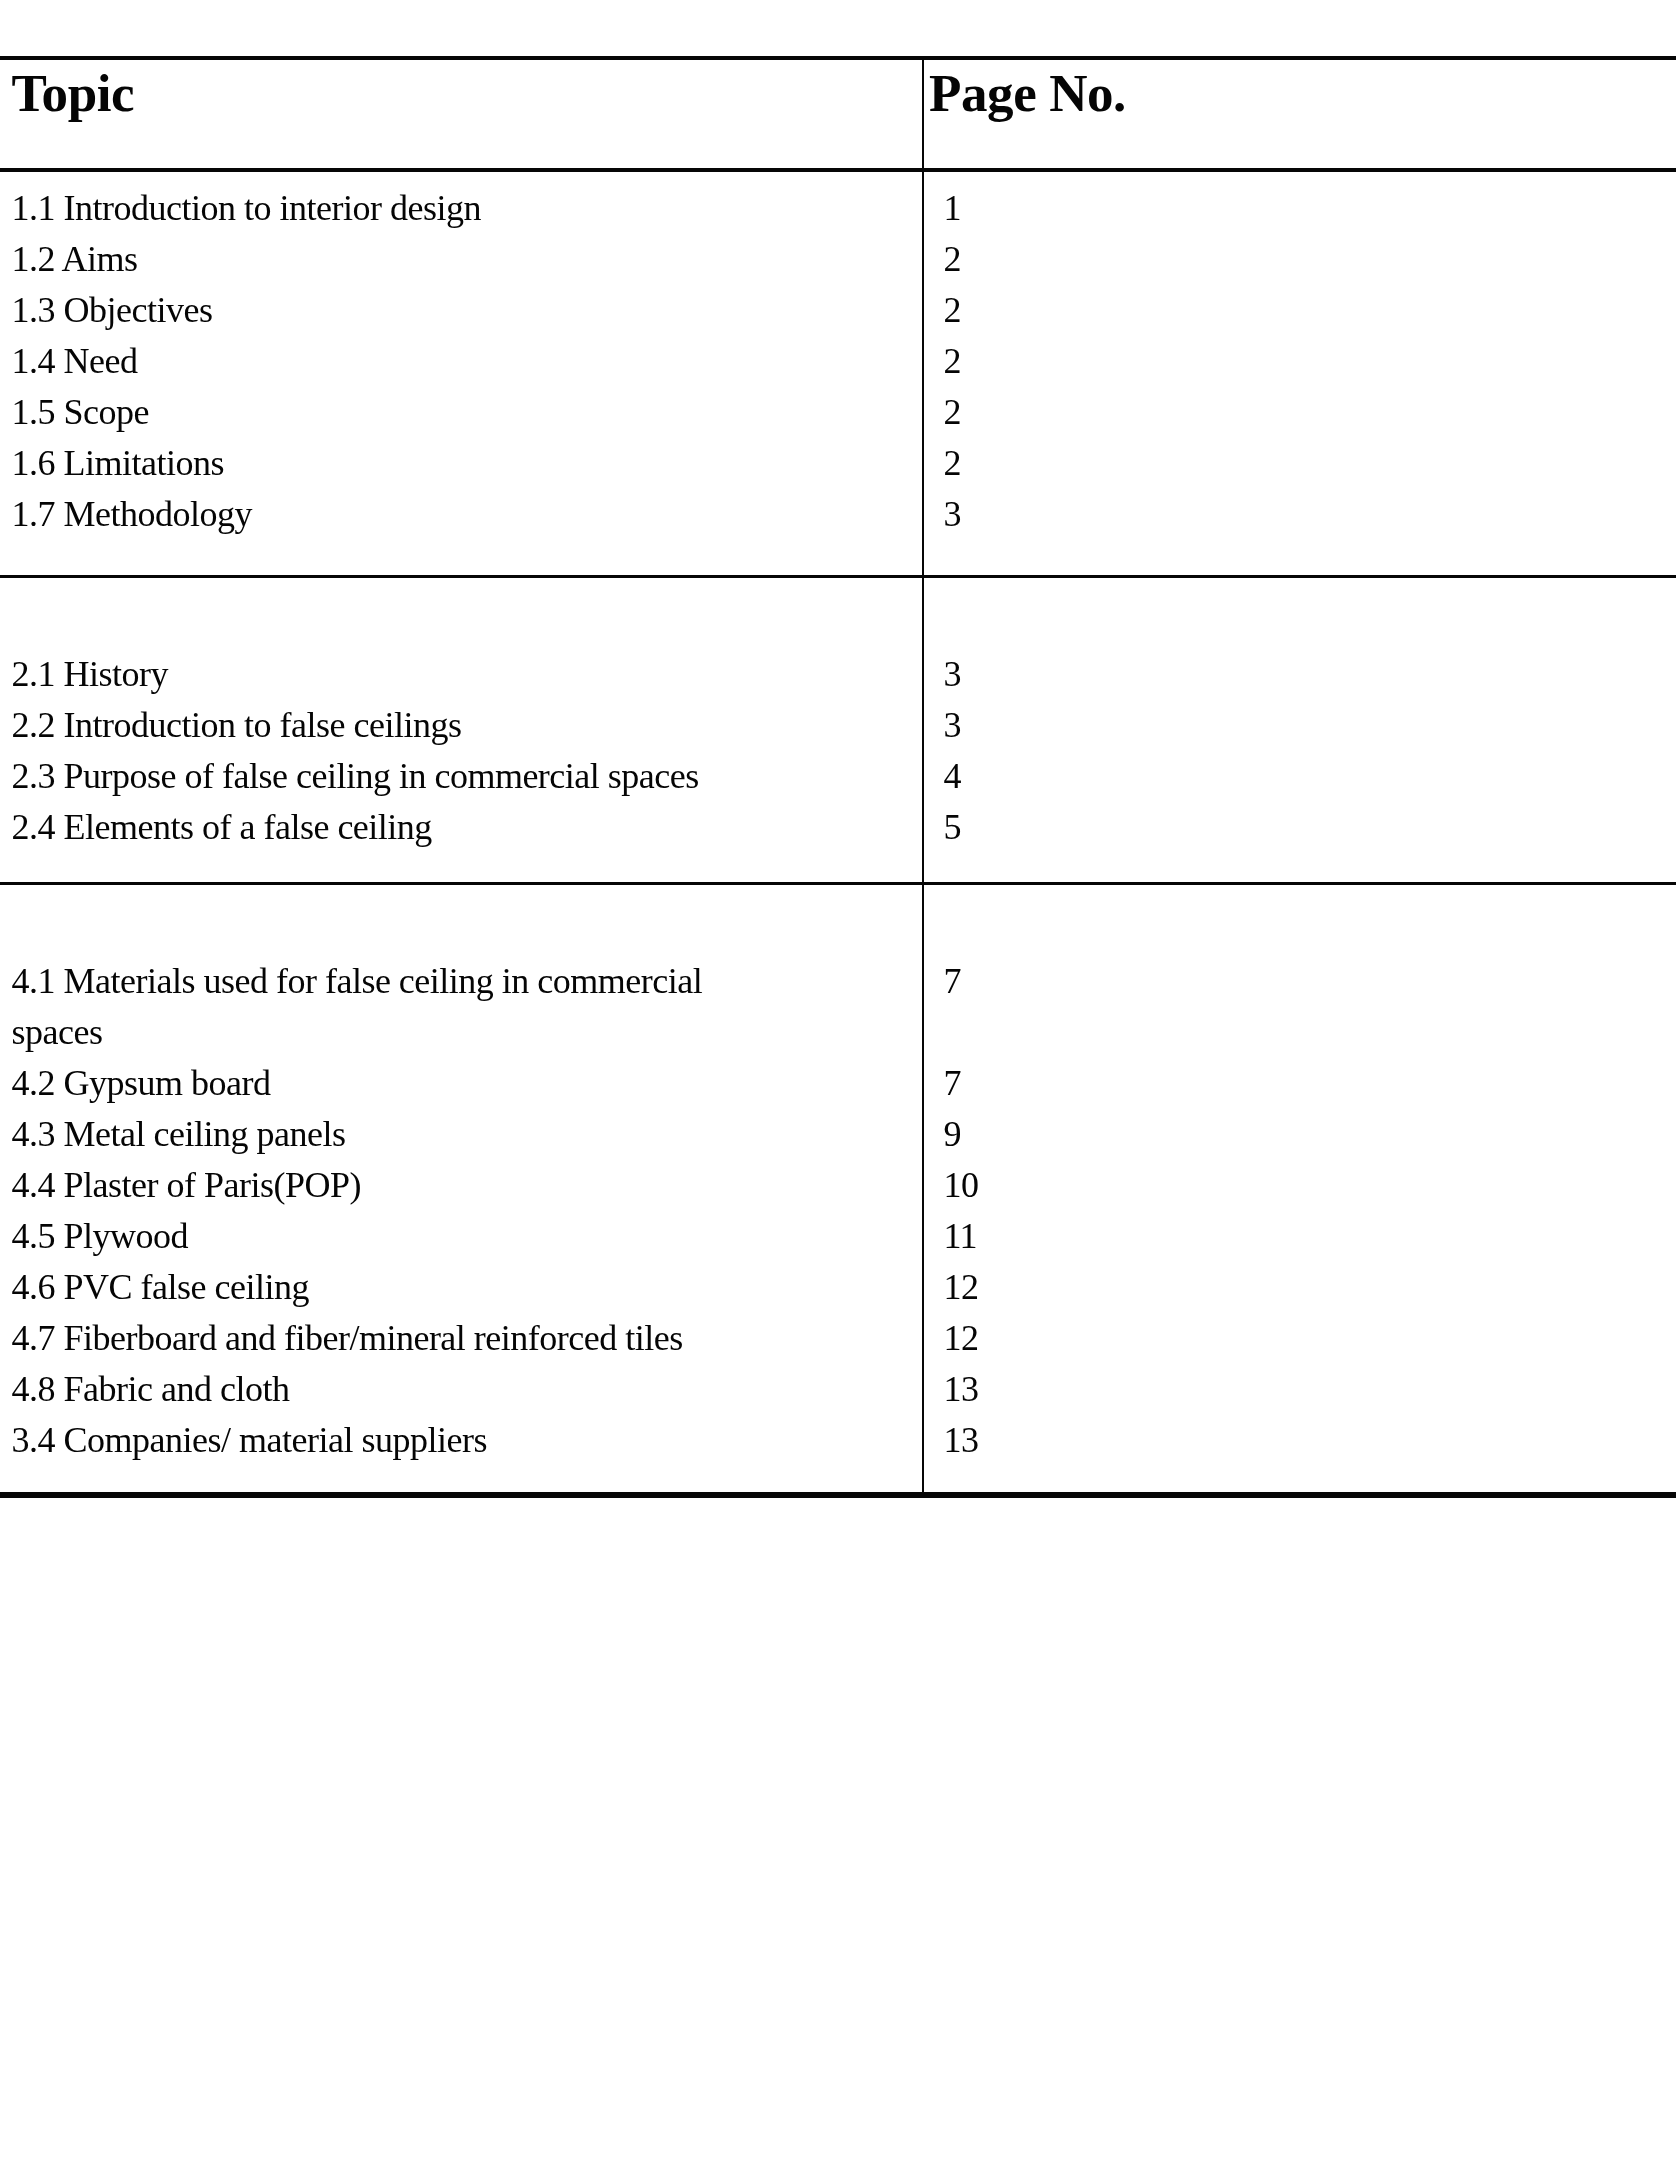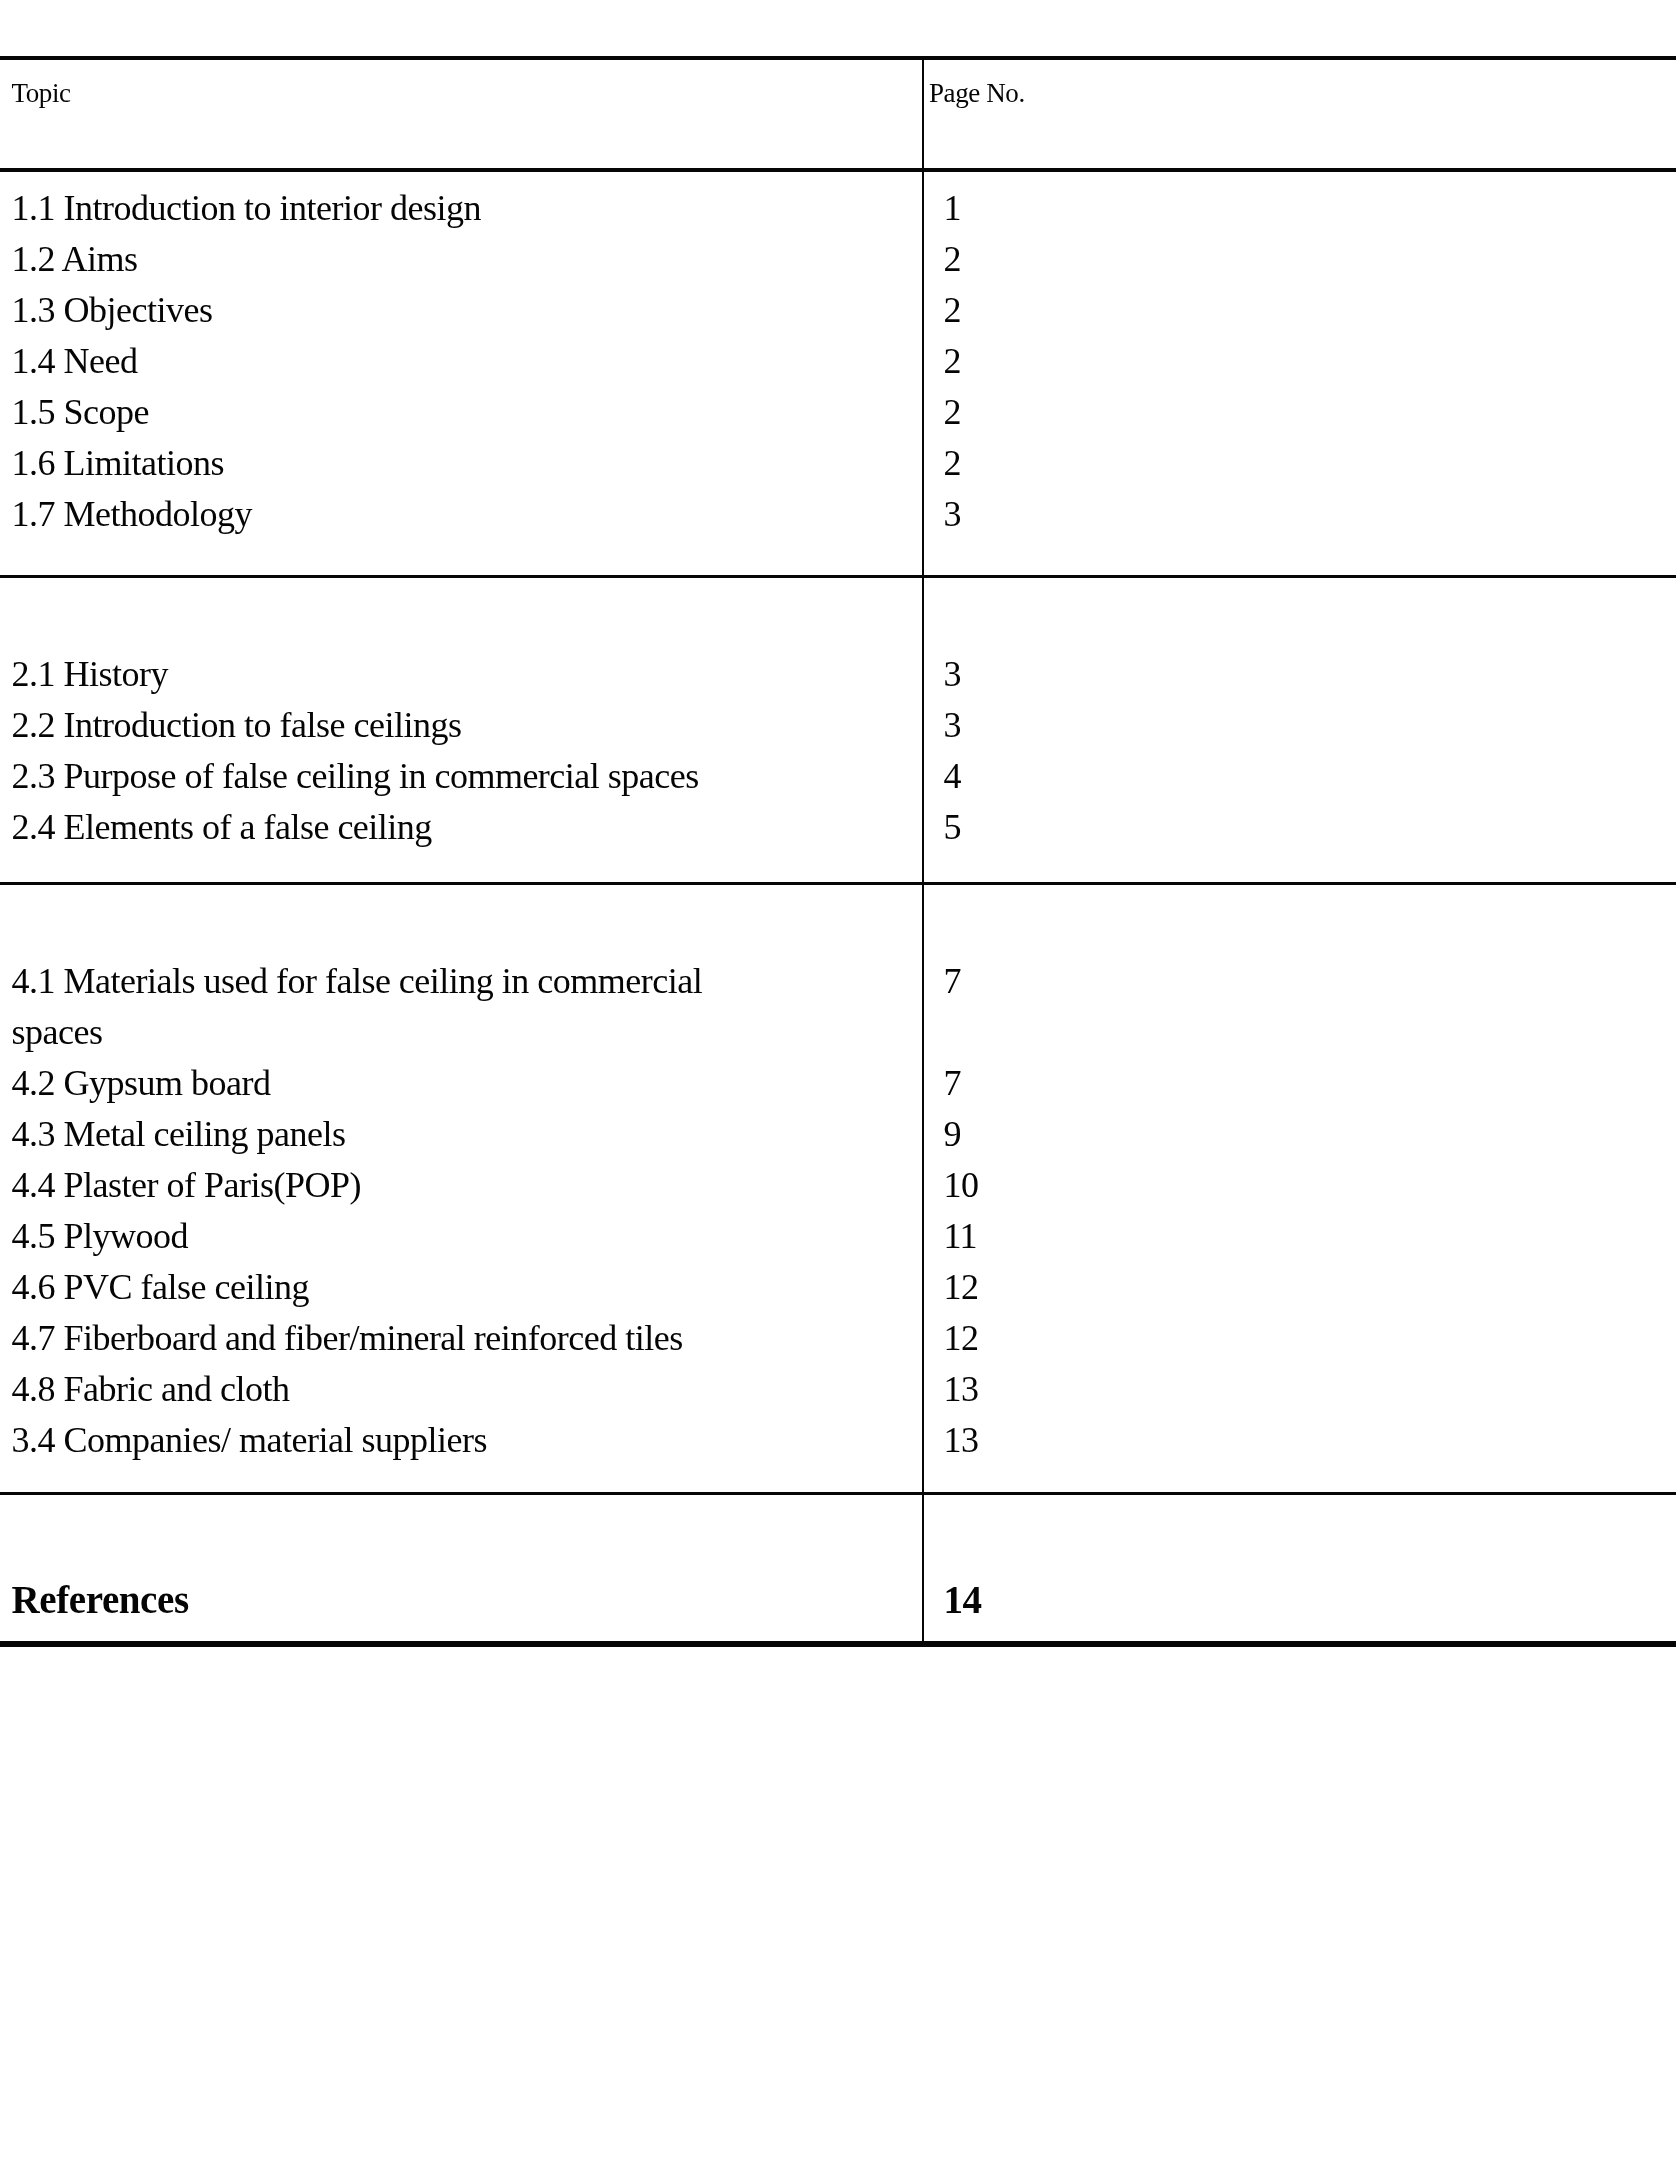--- a/index.html
+++ b/index.html
@@ -26,22 +26,22 @@
   .toc tbody tr { border-bottom: 3.5px solid #060606; }
 
   .toc th, .toc td {
     vertical-align: top;
     text-align: left;
     padding: 0;
   }
   .toc th:first-child, .toc td:first-child { border-right: 2.6px solid #060606; }
 
   .toc th {
-    font-weight: normal;
-    font-size: 27px;
+    font-weight: bold;
+    font-size: 53px;
     line-height: 53px;
     letter-spacing: -0.4px;
     padding: 7px 0 48px 11.5px;
   }
   .toc th.page-header { padding-left: 5px; }
 
   .toc td {
     font-size: 36px;
     line-height: 51px;
     letter-spacing: -0.5px;
@@ -134,24 +134,16 @@
             <div class="line">7</div>
             <div class="line">9</div>
             <div class="line">10</div>
             <div class="line">11</div>
             <div class="line">12</div>
             <div class="line">12</div>
             <div class="line">13</div>
             <div class="line">13</div>
           </td>
         </tr>
-        <tr class="bold">
-          <td class="topic-cell">
-            <div class="line">References</div>
-          </td>
-          <td class="page-cell">
-            <div class="line">14</div>
-          </td>
-        </tr>
       </tbody>
   </table>
 </div>
 
 
 </body></html>

